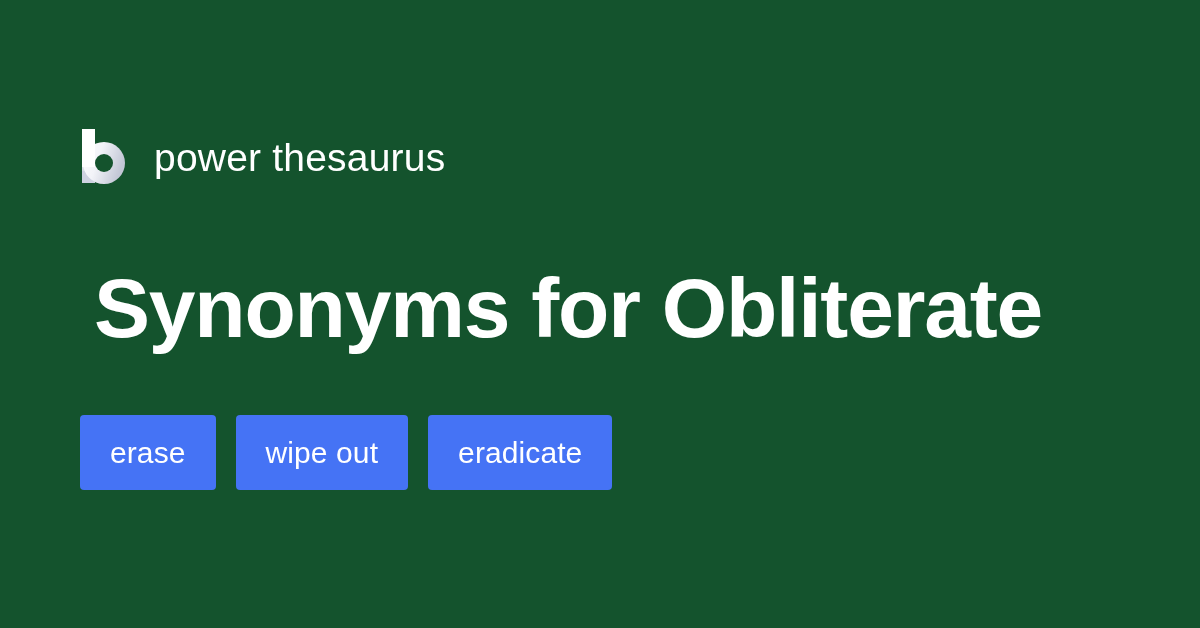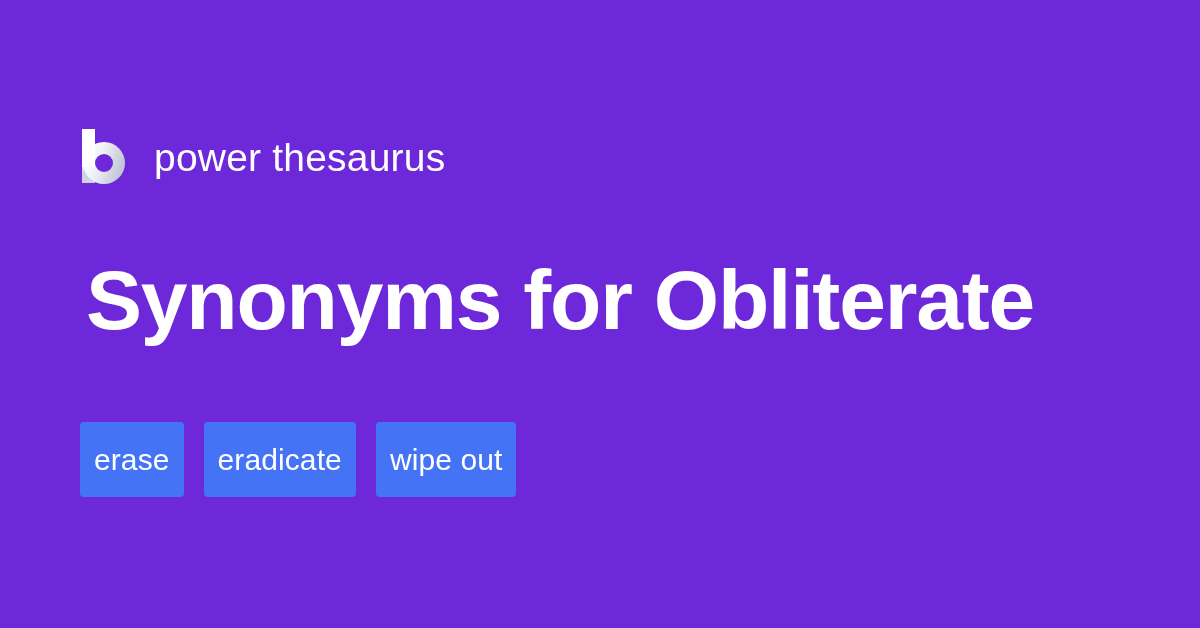--- a/index.html
+++ b/index.html
@@ -12,21 +12,21 @@
     height: 628px;
     overflow: hidden;
     font-family: "Liberation Sans", sans-serif;
     -webkit-font-smoothing: antialiased;
   }
 
   .card {
     position: relative;
     width: 1200px;
     height: 628px;
-    background: #6d28d9;
+    background: #14532d;
     box-sizing: border-box;
     overflow: hidden;
   }
 
   
   .brand {
     position: absolute;
     left: 80px;
     top: 126px;
     display: flex;
@@ -55,48 +55,47 @@
   .headline {
     position: absolute;
     left: 78px;
     top: 248px;
     font-size: 84px;
     font-weight: 700;
     color: #ffffff;
     line-height: 1.05;
     letter-spacing: -1.2px;
     white-space: nowrap;
-    margin: 8px;
+    margin: 16px;
   }
 
   
   .chips {
     position: absolute;
     left: 80px;
     top: 415px;
     display: flex;
     align-items: stretch;
     gap: 20px;
   }
 
   .chip {
     height: 75px;
     box-sizing: border-box;
     display: flex;
     align-items: center;
     justify-content: center;
-    padding: 0 14px;
+    padding: 0 30px;
     background: #4573f5;
     border-radius: 4px;
     color: #ffffff;
     font-size: 30px;
     font-weight: 400;
     letter-spacing: 0.1px;
     white-space: nowrap;
-    margin-top: 7px;
   }
 </style>
 </head>
 <body>
 
 <div class="card">
 
   <div class="brand">
     <span class="brand-logo-wrap">
       <svg class="brand-logo" viewBox="0 0 46 56" xmlns="http://www.w3.org/2000/svg" aria-hidden="true">
@@ -129,20 +128,20 @@
     <span class="brand-name">power thesaurus</span>
   </div>
 
   <h1 class="headline">Synonyms for Obliterate</h1>
 
   <div class="chips">
     <div class="chip">
       <span>erase</span>
     </div>
     <div class="chip">
-      <span>eradicate</span>
+      <span>wipe out</span>
     </div>
     <div class="chip">
-      <span>wipe out</span>
+      <span>eradicate</span>
     </div>
   </div>
 
 </div>
 
 </body></html>

